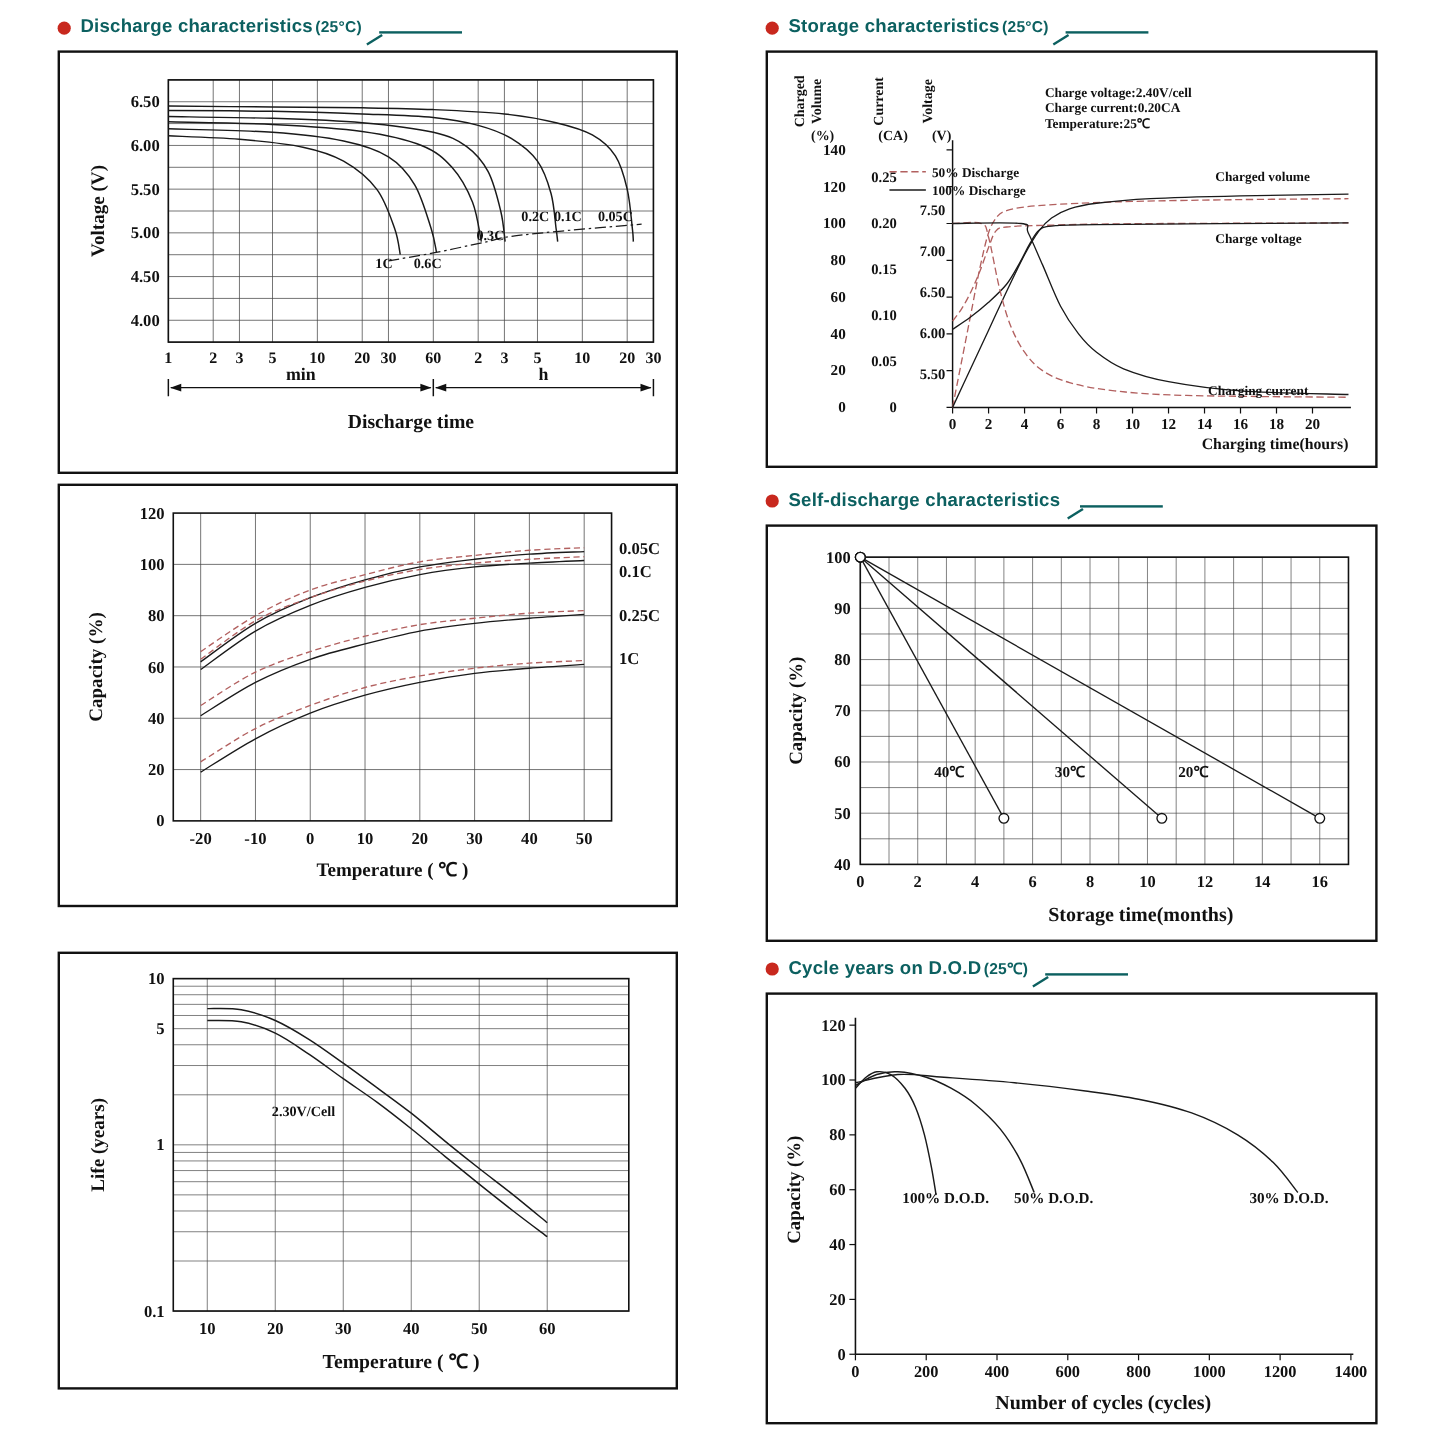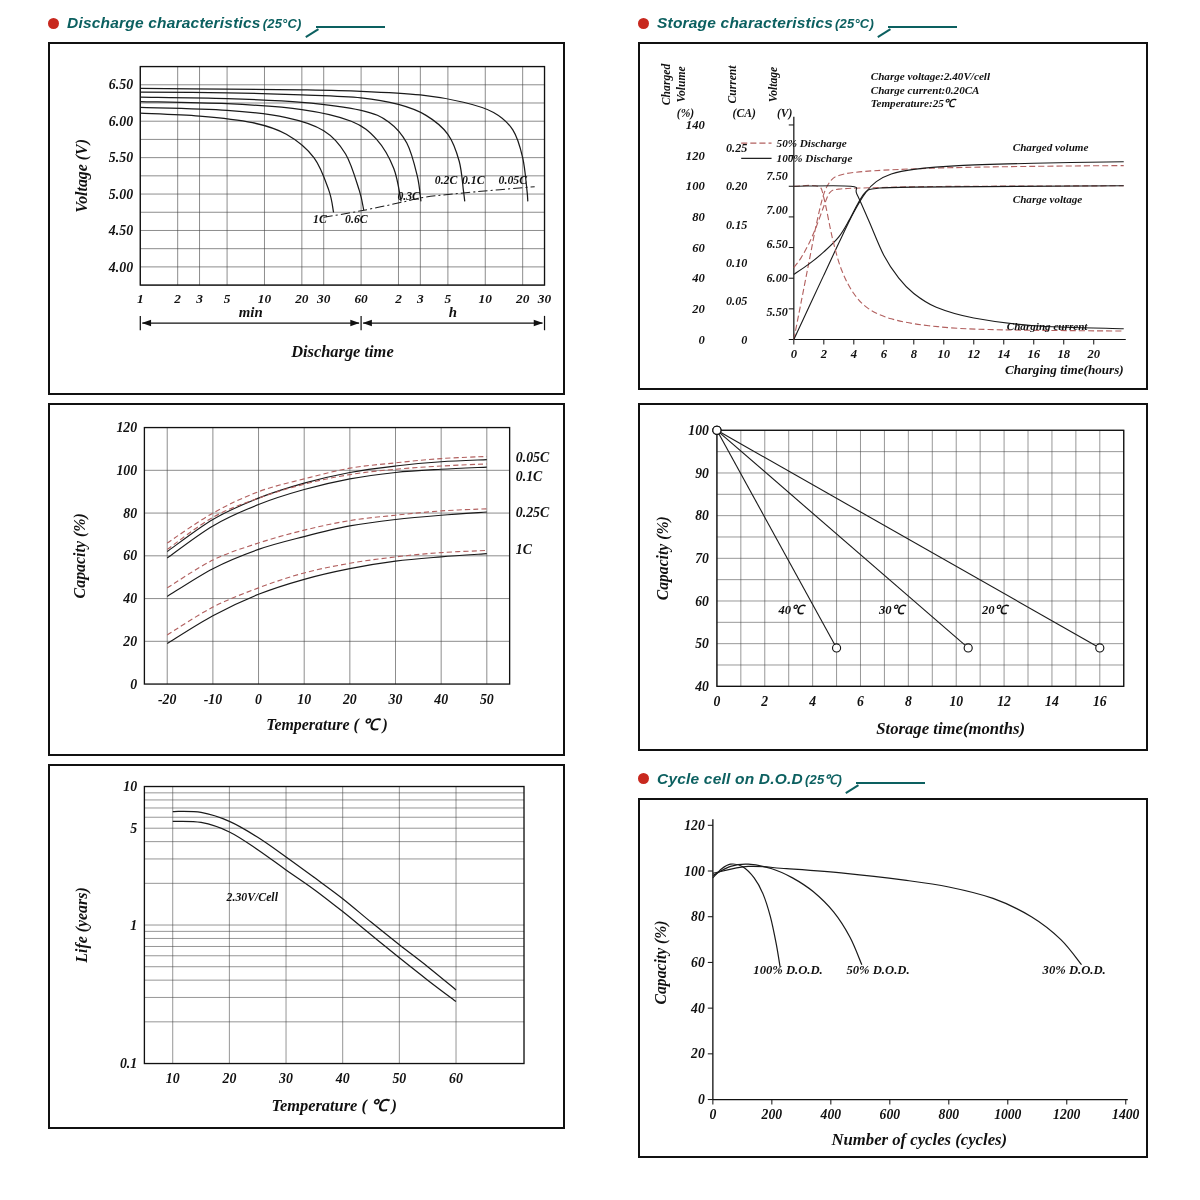--- a/index.html
+++ b/index.html
@@ -1,18 +1,18 @@
 <!DOCTYPE html>
 <html style="--teal: #0c6060; --bullet: #c8281e;"><head>
 <meta charset="utf-8">
 <style>
   html,body{margin:0;padding:0;background:#fff;}
   body{width:1200px;font-family:"Liberation Sans",sans-serif;color:#111;}
   .page{box-sizing:border-box;width:1200px;min-height:1200px;padding:8px 50px 6px 48px;background:#fff;}
-  .grid{display:grid;grid-template-columns:517px 510px;column-gap:73px;row-gap:8px;font-style:italic;}
+  .grid{display:grid;grid-template-columns:517px 510px;column-gap:73px;row-gap:8px;}
   section{min-width:0;}
   .sec-header{display:flex;align-items:center;height:30px;margin-bottom:4px;}
   .bullet{width:11px;height:11px;border-radius:50%;background:var(--bullet,#c8281e);margin-right:8px;flex:0 0 auto;}
   .sec-title{color:var(--teal,#0c6060);font-size:15.5px;font-weight:bold;white-space:nowrap;letter-spacing:.2px;}
   .sec-title .suffix{font-size:13px;margin-left:2px;font-weight:bold;}
   .rule{position:relative;width:78px;height:16px;margin-left:5px;flex:0 0 auto;}
   .rule::after{content:"";position:absolute;left:9px;right:0;bottom:3px;border-bottom:2px solid var(--teal,#0c6060);}
   .rule::before{content:"";position:absolute;left:-3px;bottom:1px;width:15px;border-bottom:2px solid var(--teal,#0c6060);
                 transform:rotate(-32deg);transform-origin:100% 100%;}
   .chart-frame{border:2px solid #111;background:#fff;}
@@ -242,20 +242,25 @@
             <path d="M114.25 232.41666666666669C121.67 227.90,143.92 213.32,158.75 205.33C173.58 197.35,188.42 190.40,203.25 184.50C218.08 178.60,232.92 174.08,247.75 169.92C262.58 165.75,277.42 162.45,292.25 159.50C307.08 156.55,321.92 154.12,336.75 152.21C351.58 150.30,366.42 149.26,381.25 148.04C396.08 146.83,418.33 145.44,425.75 144.92" fill="none" stroke="#1a1a1a" stroke-width="1.1" stroke-dasharray="none"></path>
             <text x="454" y="55.166666666666686" font-size="13.5" font-weight="bold">0.05C</text>
             <text x="454" y="73.91666666666666" font-size="13.5" font-weight="bold">0.1C</text>
             <text x="454" y="109.33333333333334" font-size="13.5" font-weight="bold">0.25C</text>
             <text x="454" y="144.75" font-size="13.5" font-weight="bold">1C</text>
           </svg>
       </div>
     </section>
 
     <section>
+      <div class="sec-header">
+        <span class="bullet"></span>
+        <span class="sec-title"><span>Self-discharge characteristics</span><span class="suffix"></span></span>
+        <span class="rule"></span>
+      </div>
       <div class="chart-frame">
         <svg id="c4" viewBox="0 0 500 340">
             <line x1="76" y1="25" x2="76" y2="278" stroke="#444444" stroke-width="0.55"></line>
             <line x1="99.64705882352942" y1="25" x2="99.64705882352942" y2="278" stroke="#444444" stroke-width="0.55"></line>
             <line x1="123.29411764705883" y1="25" x2="123.29411764705883" y2="278" stroke="#444444" stroke-width="0.55"></line>
             <line x1="146.94117647058823" y1="25" x2="146.94117647058823" y2="278" stroke="#444444" stroke-width="0.55"></line>
             <line x1="170.58823529411765" y1="25" x2="170.58823529411765" y2="278" stroke="#444444" stroke-width="0.55"></line>
             <line x1="194.23529411764707" y1="25" x2="194.23529411764707" y2="278" stroke="#444444" stroke-width="0.55"></line>
             <line x1="217.8823529411765" y1="25" x2="217.8823529411765" y2="278" stroke="#444444" stroke-width="0.55"></line>
             <line x1="241.52941176470588" y1="25" x2="241.52941176470588" y2="278" stroke="#444444" stroke-width="0.55"></line>
@@ -361,21 +366,21 @@
             <path d="M119.61194029850746 44.361568701847716C124.21 44.51,138.02 43.65,147.22 45.26C156.43 46.86,165.63 49.96,174.84 53.99C184.04 58.03,193.24 63.70,202.45 69.48C211.65 75.26,220.86 82.12,230.06 88.67C239.26 95.21,248.47 102.00,257.67 108.77C266.88 115.55,276.08 122.08,285.28 129.31C294.49 136.53,303.69 144.65,312.90 152.14C322.10 159.63,331.30 167.01,340.51 174.26C349.71 181.51,358.92 188.31,368.12 195.64C377.32 202.97,391.13 214.48,395.73 218.25" fill="none" stroke="#1a1a1a" stroke-width="1.2"></path>
             <path d="M119.61194029850746 53.99461635416296C124.21 54.17,138.02 53.34,147.22 55.05C156.43 56.76,165.63 59.85,174.84 64.27C184.04 68.68,193.24 75.38,202.45 81.55C211.65 87.72,220.86 94.78,230.06 101.28C239.26 107.78,248.47 113.77,257.67 120.54C266.88 127.31,276.08 134.59,285.28 141.92C294.49 149.25,303.69 157.03,312.90 164.53C322.10 172.03,331.30 179.57,340.51 186.94C349.71 194.30,358.92 201.61,368.12 208.72C377.32 215.84,391.13 226.15,395.73 229.63" fill="none" stroke="#1a1a1a" stroke-width="1.2"></path>
             <text x="172.07462686567163" y="131.22768002748302" font-size="11.5" font-weight="bold">2.30V/Cell</text>
           </svg>
       </div>
     </section>
 
     <section>
       <div class="sec-header">
         <span class="bullet"></span>
-        <span class="sec-title"><span>Cycle cell on D.O.D</span><span class="suffix">(25℃)</span></span>
+        <span class="sec-title"><span>Cycle years on D.O.D</span><span class="suffix">(25℃)</span></span>
         <span class="rule"></span>
       </div>
       <div class="chart-frame">
         <svg id="c6" viewBox="0 0 500 352">
             <line x1="72" y1="19" x2="72" y2="296" stroke="#111" stroke-width="1.3"></line>
             <line x1="72" y1="296" x2="482" y2="296" stroke="#111" stroke-width="1.3"></line>
             <line x1="72" y1="296" x2="72" y2="301" stroke="#111" stroke-width="1"></line>
             <text x="72" y="315" font-size="13.5" text-anchor="middle" font-weight="bold">0</text>
             <line x1="130.28571428571428" y1="296" x2="130.28571428571428" y2="301" stroke="#111" stroke-width="1"></line>
             <text x="130.28571428571428" y="315" font-size="13.5" text-anchor="middle" font-weight="bold">200</text>

